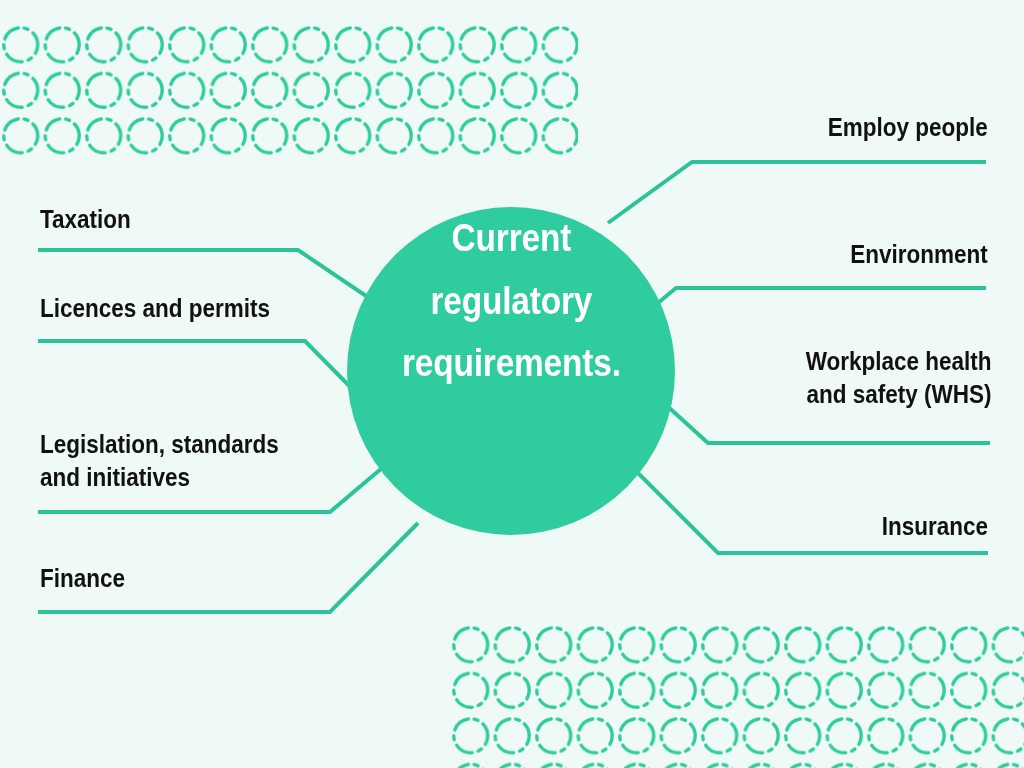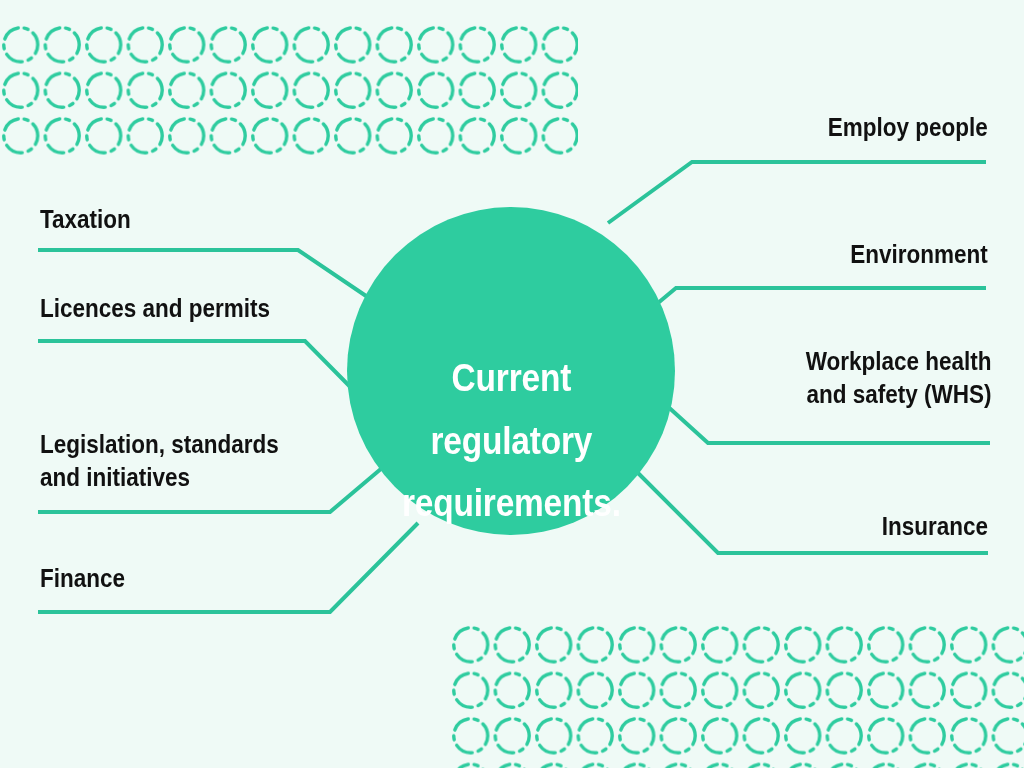--- a/index.html
+++ b/index.html
@@ -56,21 +56,21 @@
   
   #hub {
     position: absolute;
     left: 347px;
     top: 207px;
     width: 328px;
     height: 328px;
     border-radius: 50%;
     background: #2ecc9f;
     display: flex;
-    align-items: flex-end;
+    align-items: flex-start;
     justify-content: center;
     text-align: center;
   }
   #hub-label {
     color: #ffffff;
     font-size: 38px;
     line-height: 1.65;
     font-weight: bold;
     letter-spacing: -0.2px;
     font-family: "Liberation Sans Narrow", "Liberation Sans", "DejaVu Sans", sans-serif;

